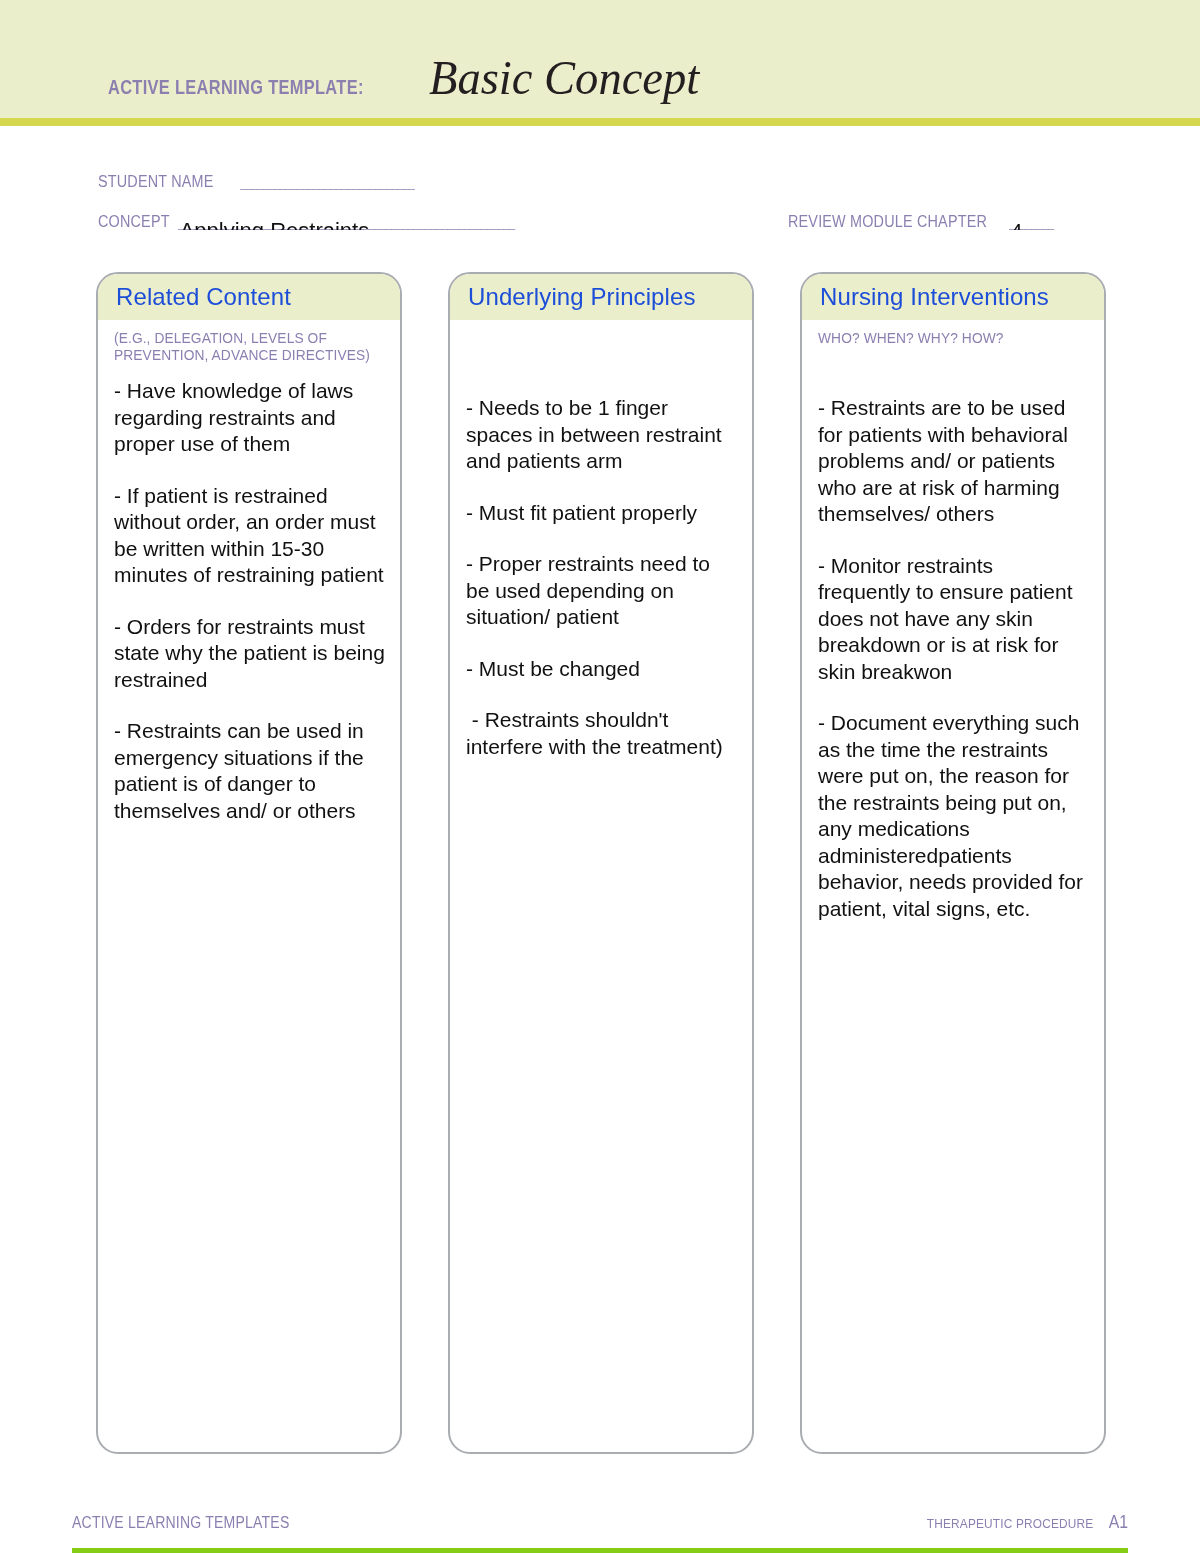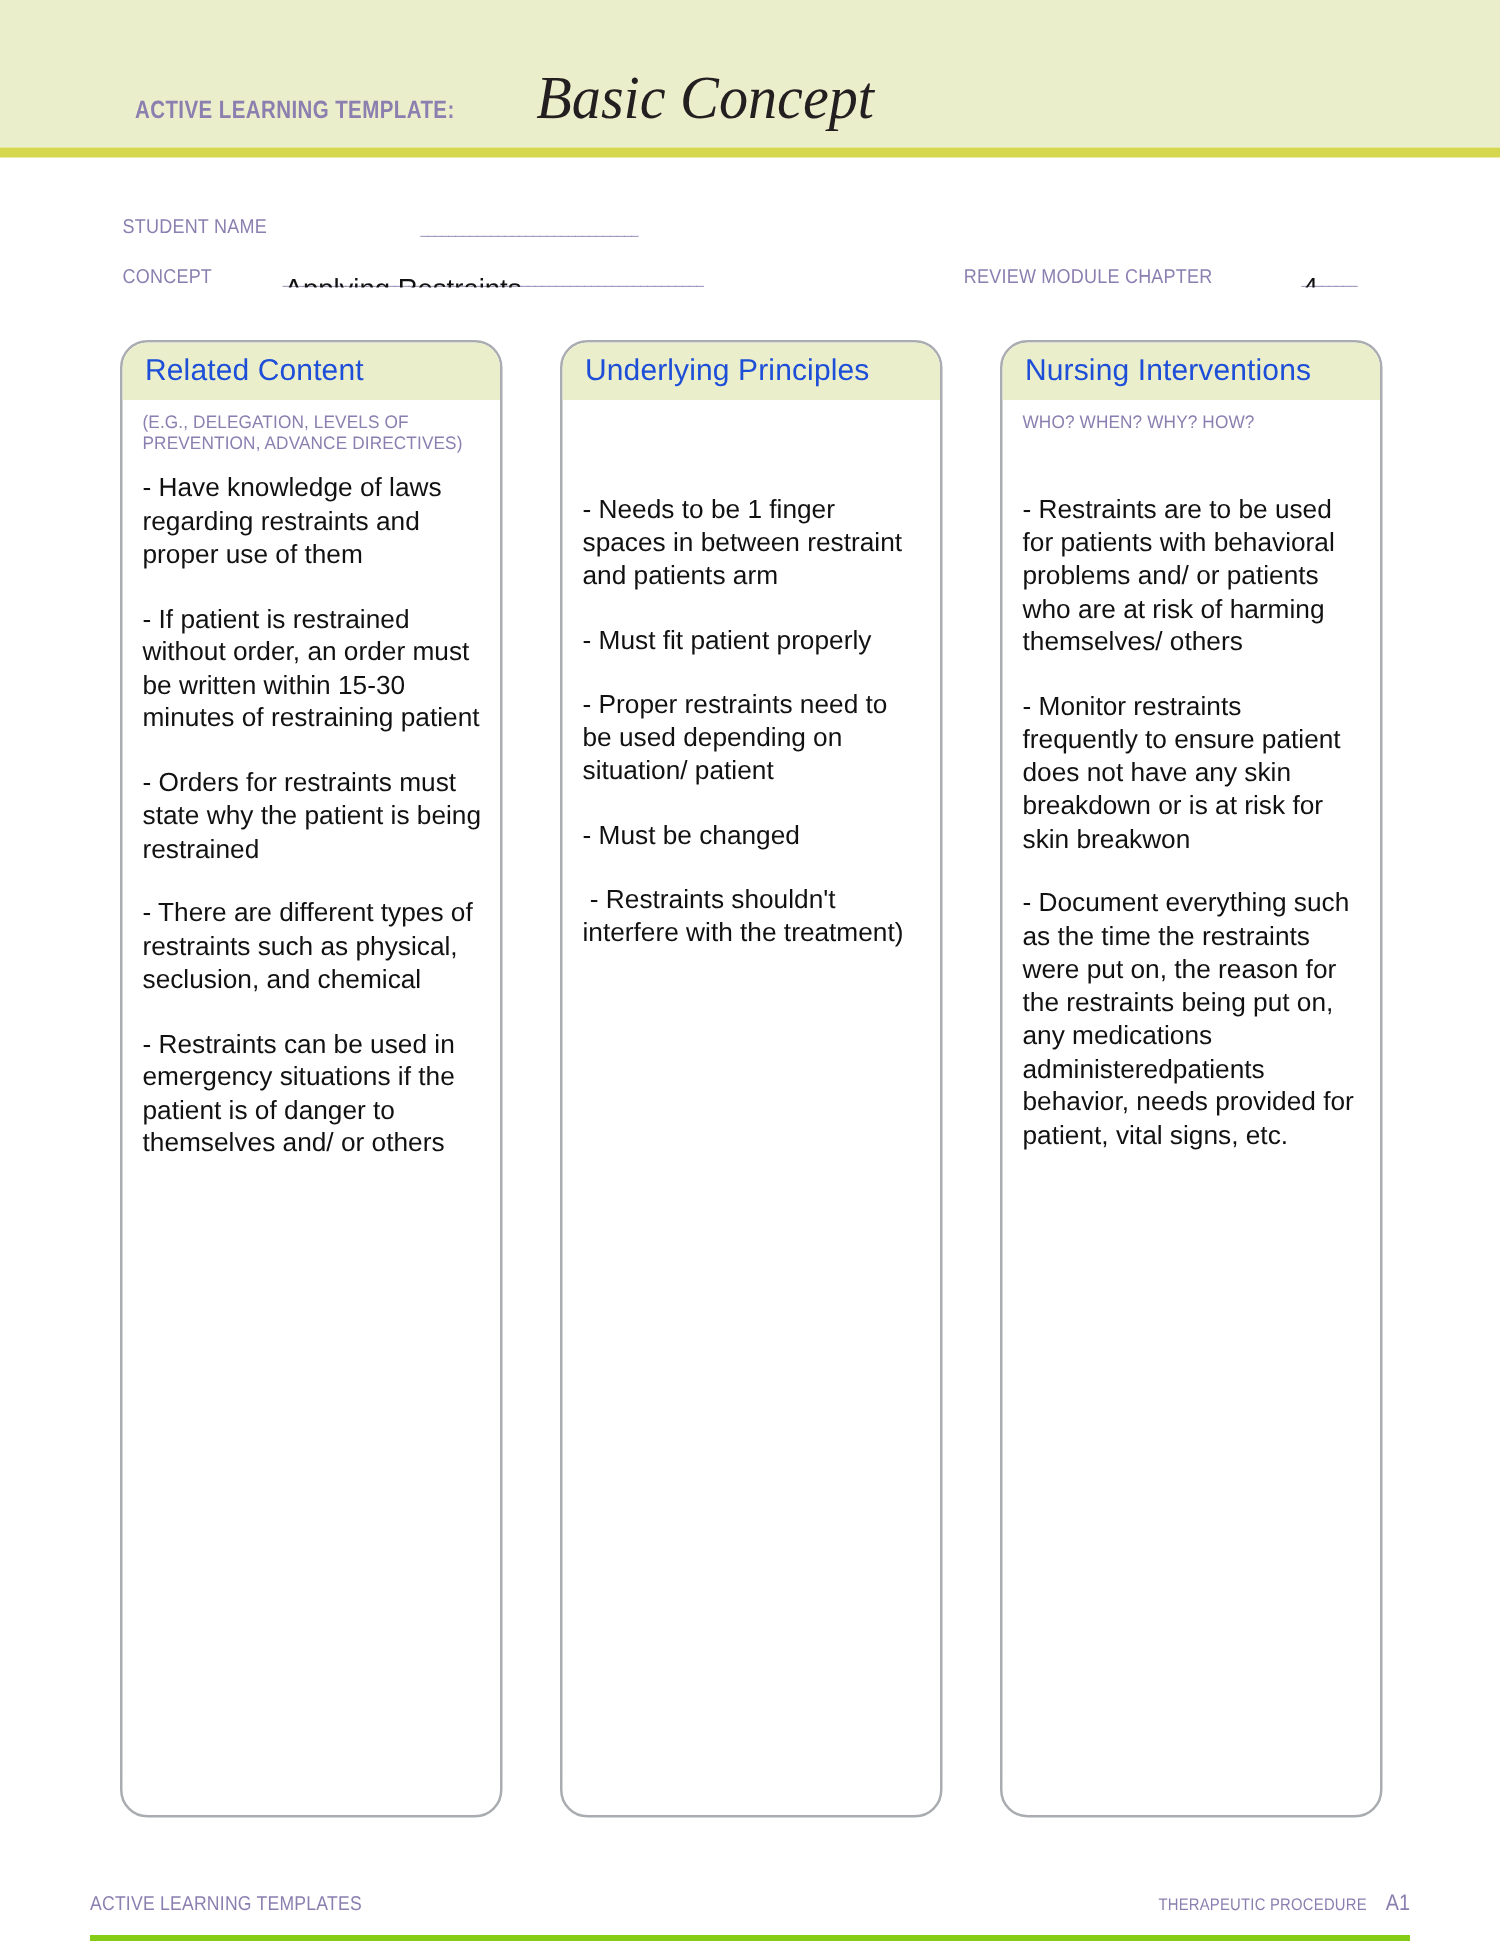--- a/index.html
+++ b/index.html
@@ -66,21 +66,20 @@
     width: 1200px;
   }
   .form-row {
     position: relative;
     height: 32px;
     padding-left: 98px;
     padding-right: 96px;
     display: flex;
     align-items: flex-end;
     box-sizing: border-box;
-    gap: 48px;
   }
   .field-label {
     color: #8b7fb0;
     font-size: 16px;
     letter-spacing: 0.2px;
     transform: scaleX(0.9);
     transform-origin: left bottom;
     white-space: nowrap;
     line-height: 1;
   }
@@ -254,21 +253,20 @@
       <span class="card-title">Related Content</span>
     </div>
     <div class="card-body">
       <div class="card-hint">(E.G., DELEGATION,
 LEVELS OF PREVENTION,
 ADVANCE DIRECTIVES)</div>
       <div class="entry-list">
         <div class="entry">- Have knowledge of laws regarding restraints and proper use of them</div>
         <div class="entry">- If patient is restrained without order, an order must be written within 15-30 minutes of restraining patient</div>
         <div class="entry">- Orders for restraints must state why the patient is being restrained</div>
-        <div class="entry">- There are different types of restraints such as physical, seclusion, and chemical</div>
         <div class="entry">- Restraints can be used in emergency situations if the patient is of danger to themselves and/ or others</div>
       </div>
     </div>
   </div>
 
   <div class="card">
     <div class="card-title-band">
       <span class="card-title">Underlying Principles</span>
     </div>
     <div class="card-body">

